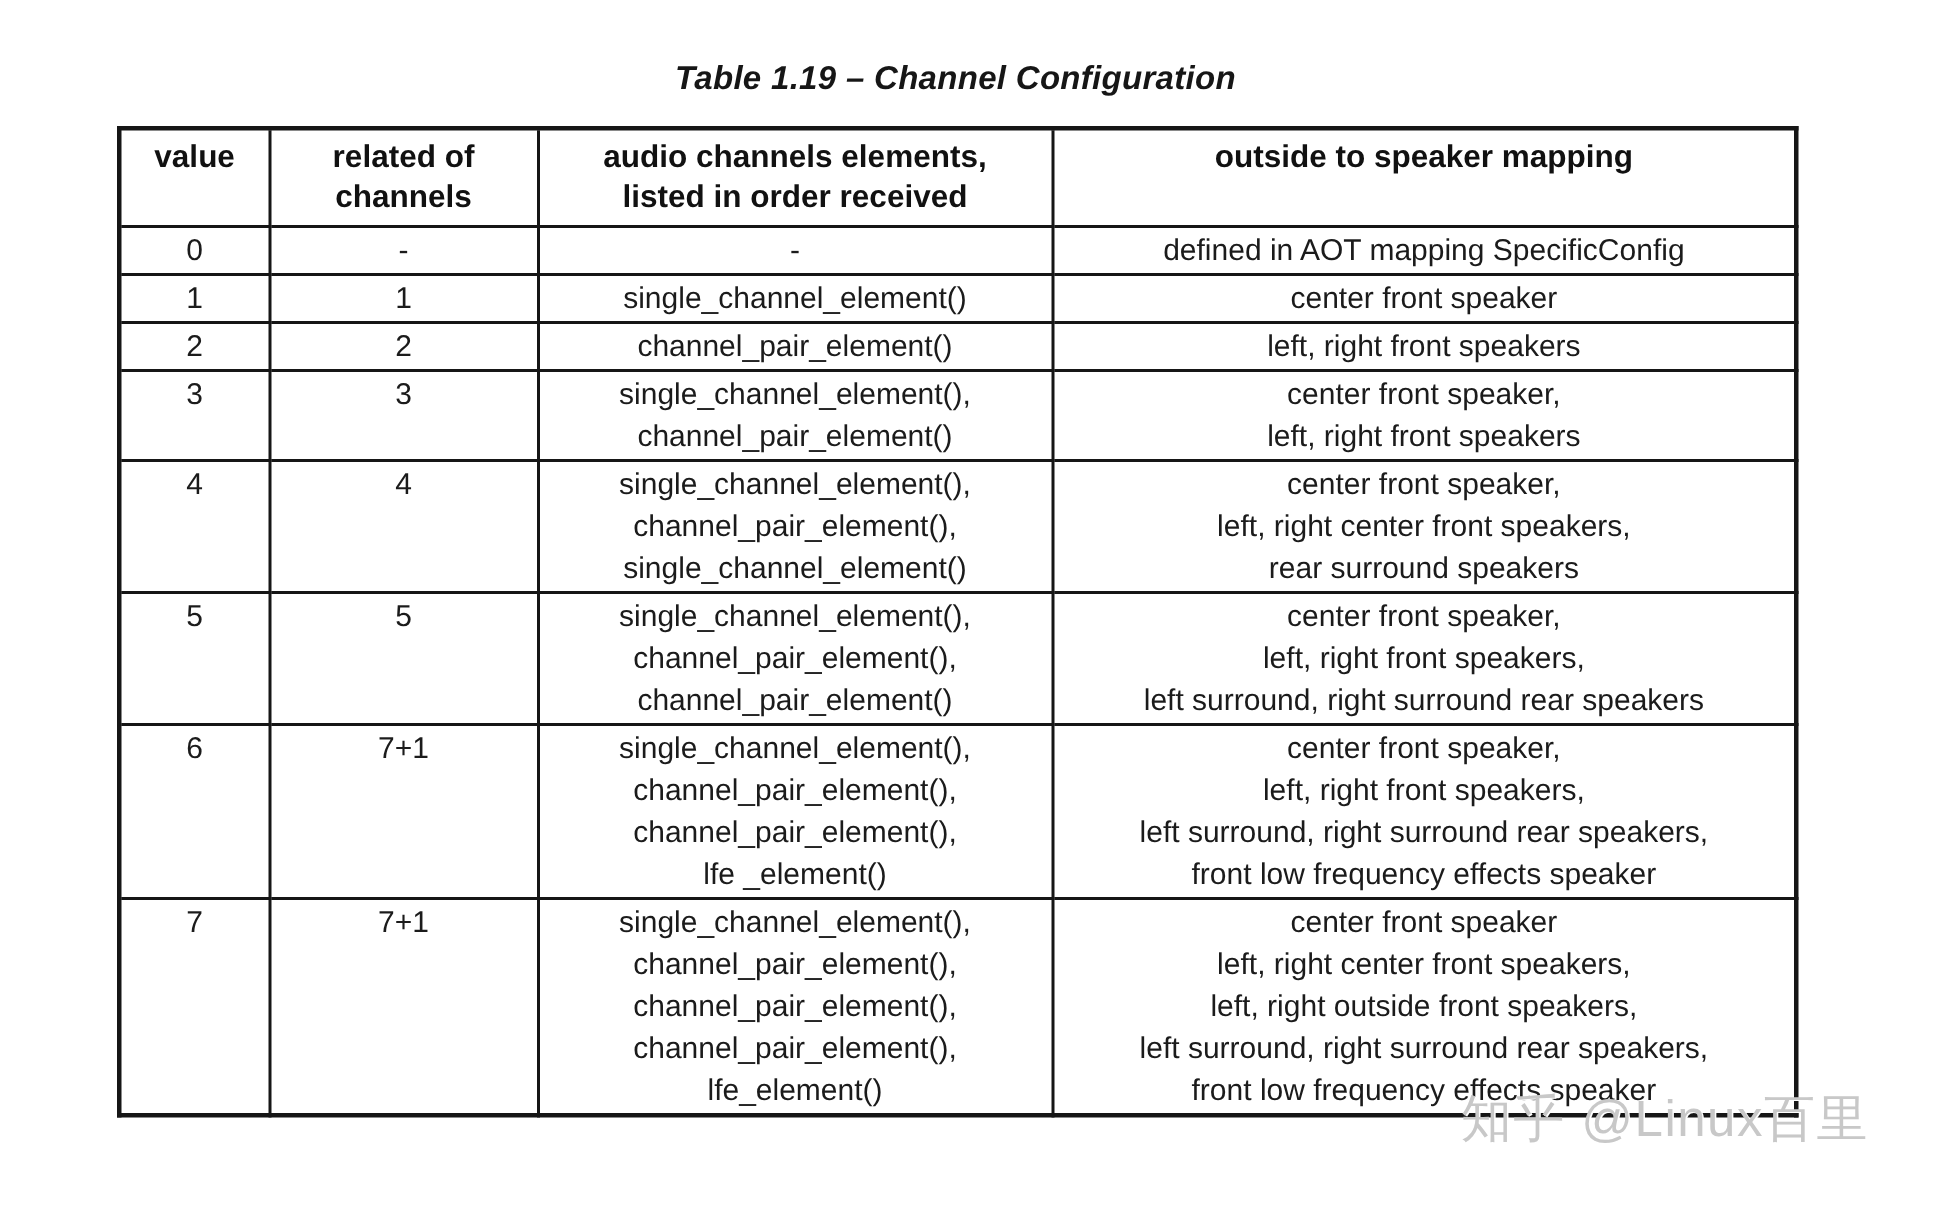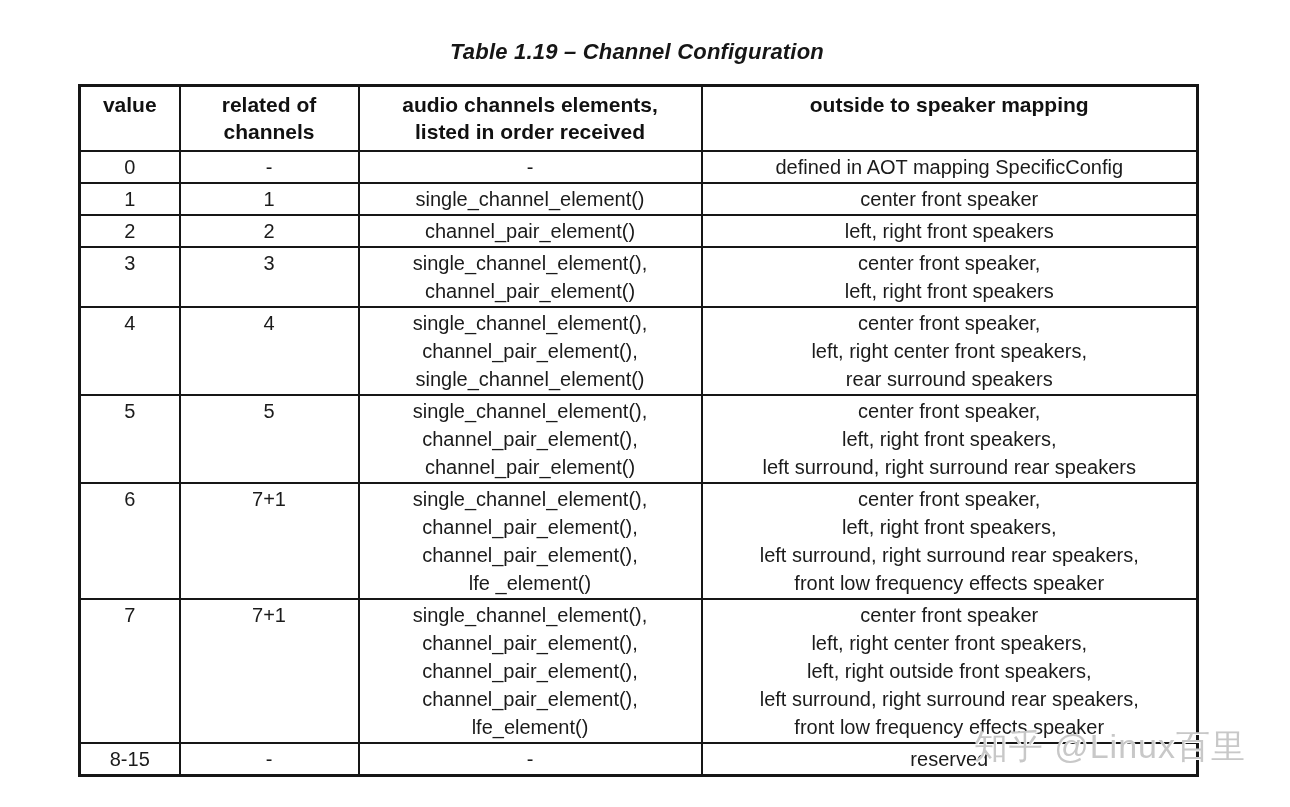--- a/index.html
+++ b/index.html
@@ -172,24 +172,18 @@
 channel_pair_element(),
 channel_pair_element(),
 lfe_element()</td>
     <td>center front speaker
 left, right center front speakers,
 left, right outside front speakers,
 left surround, right surround rear speakers,
 front low frequency effects speaker</td>
   </tr>
 
-  <tr>
-    <td>8-15</td>
-    <td>-</td>
-    <td>-</td>
-    <td>reserved</td>
-  </tr>
 </tbody>
   </table>
 
   <div class="watermark" style="color: rgb(200, 200, 200);">知乎 @Linux百里</div>
 
 </div>
 
 </body></html>

